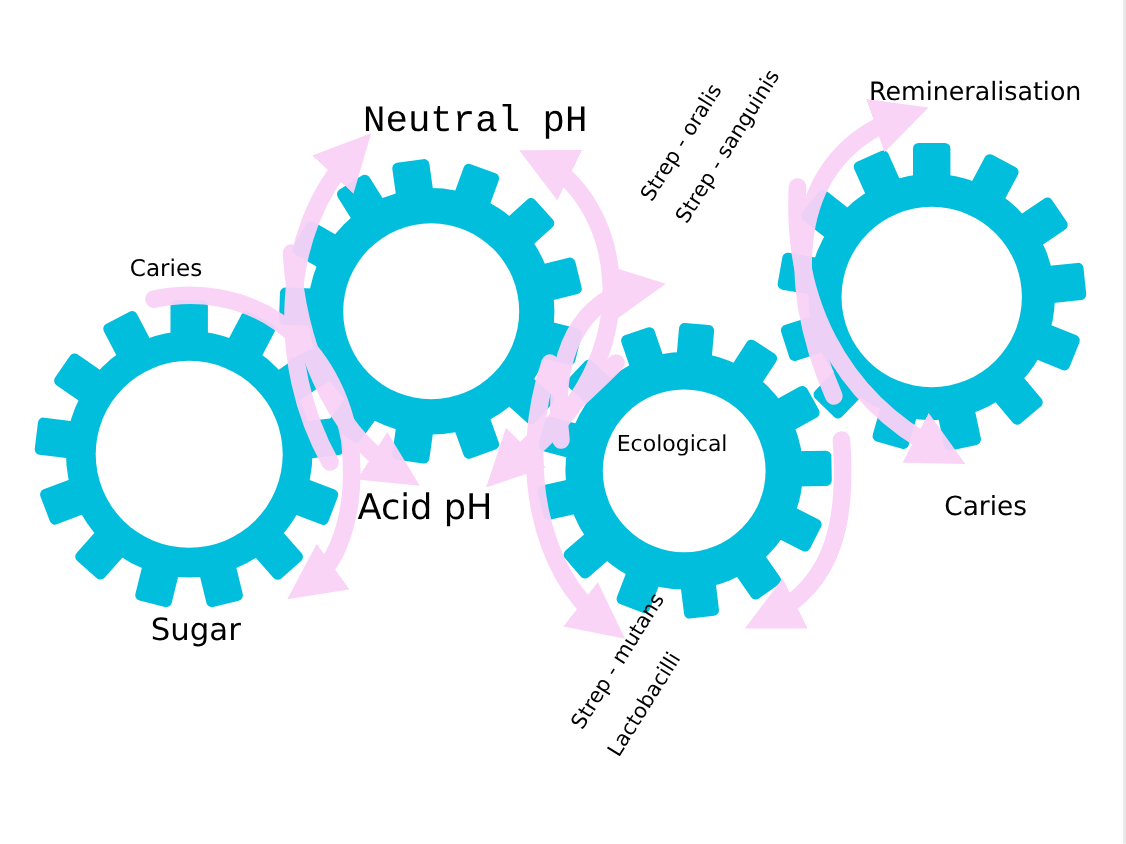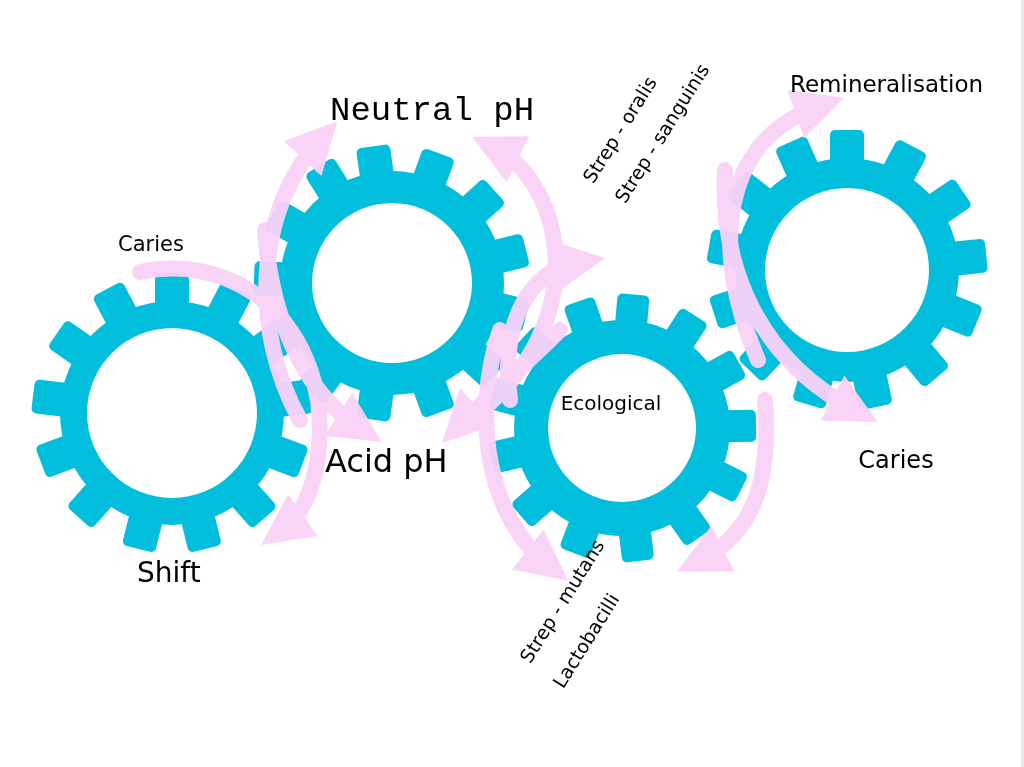--- a/index.html
+++ b/index.html
@@ -115,21 +115,21 @@
     <path d="M500,330 C470,420 490,520 548,565" marker-end="url(#ah)"></path>
     <path d="M765,400 C770,470 760,530 700,560" marker-end="url(#ah)"></path>
 
     <path d="M758,360 C710,250 720,140 820,106" marker-end="url(#ah)"></path>
 
     <path d="M725,170 C720,270 760,360 855,410" marker-end="url(#ah)"></path>
   </g>
 </svg>
 
 <div class="lbl" style="left:118px; top:232px; font-size:21px;">Caries</div>
-<div class="lbl" style="left:137px; top:556px; font-size:28px;">Shift</div>
+<div class="lbl" style="left:137px; top:556px; font-size:28px;">Sugar</div>
 <div class="lbl" style="left:330px; top:92px; font-size:34px;font-family:Liberation Mono, monospace;">Neutral pH</div>
 <div class="lbl" style="left:325px; top:442px; font-size:32px;">Acid pH</div>
 
 <div class="lbl" style="left:300px; top:250px; width:204px; font-size:24px; line-height:36px;">
 </div>
 
 <div class="lbl" style="left:516px; top:378px; width:190px; font-size:20px; line-height:50px;">
   <span>Ecological</span>
 </div>
 

